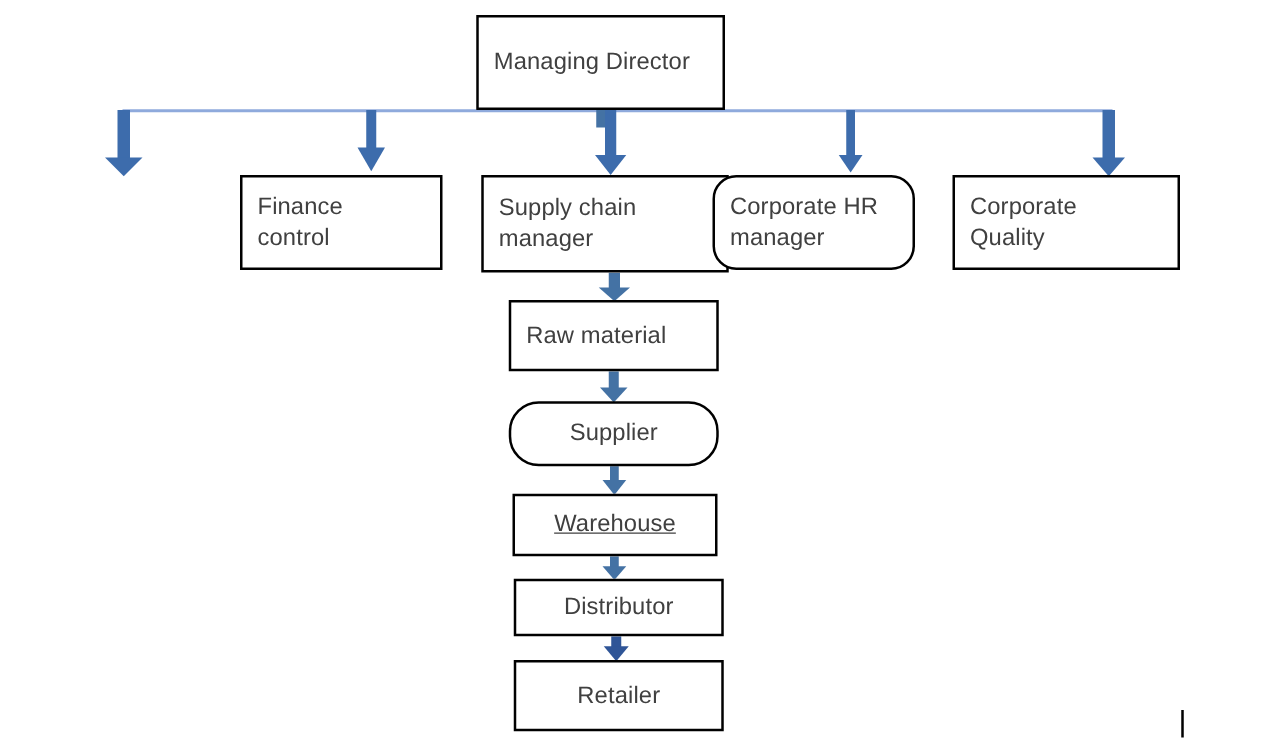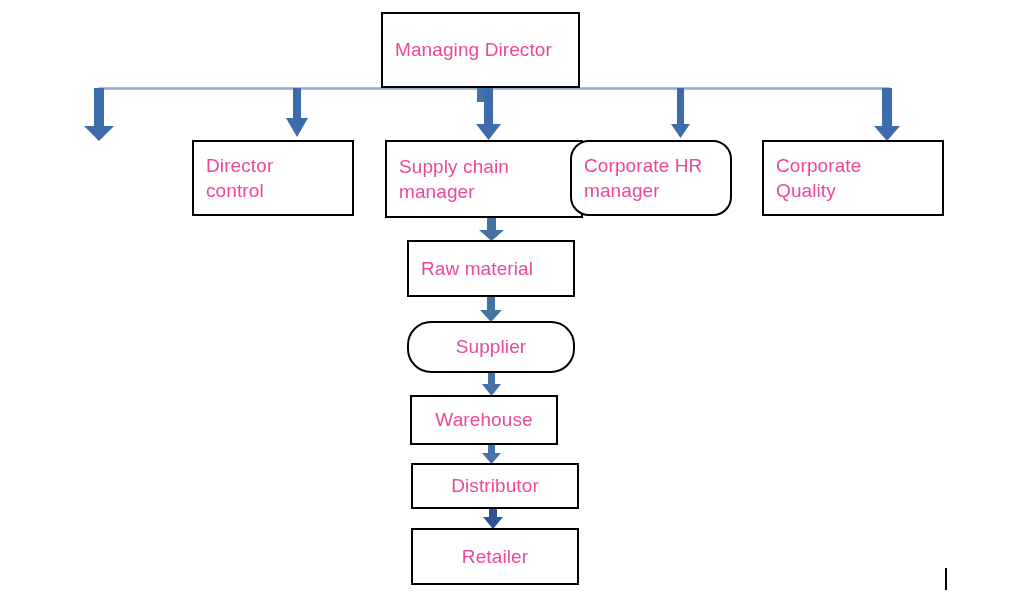--- a/index.html
+++ b/index.html
@@ -23,21 +23,21 @@
     height: 602px;
   }
   .node {
     position: absolute;
     box-sizing: border-box;
     border: 2px solid #000000;
     background: #ffffff;
     display: flex;
     flex-direction: column;
     justify-content: center;
-    color: #ec4899;
+    color: #404040;
     font-size: 19px;
     line-height: 1.32;
     letter-spacing: 0.1px;
     z-index: 3;
   }
   .node .txt {
     display: block;
     white-space: pre-line;
     padding: 0 12px;
   }
@@ -121,21 +121,21 @@
       <polygon points="483,517 503,517 493,529" fill="#2f5597"></polygon>
     </g>
   </svg>
 
   <div class="node align-left" style="left:381px; top:12px; width:199px; height:76px;">
     <span class="txt">Managing Director</span>
   </div>
 
 
   <div class="node align-left" style="left:192px; top:140px; width:162px; height:76px;">
-    <span class="txt">Director
+    <span class="txt">Finance
 control</span>
   </div>
 
   <div class="node align-left" style="left:385px; top:140px; width:198px; height:78px;">
     <span class="txt">Supply chain
 manager</span>
   </div>
 
   <div class="node align-left" style="left:570px; top:140px; width:162px; height:76px;border-radius:19px;">
     <span class="txt">Corporate HR
@@ -148,21 +148,21 @@
   </div>
 
   <div class="node align-left" style="left:407px; top:240px; width:168px; height:57px;">
     <span class="txt">Raw material</span>
   </div>
 
   <div class="node align-center" style="left:407px; top:321px; width:168px; height:52px;border-radius:24px;">
     <span class="txt">Supplier</span>
   </div>
 
-  <div class="node align-center" style="left:410px; top:395px; width:148px; height:50px;">
+  <div class="node align-center" style="left:410px; top:395px; width:164px; height:50px;text-decoration:underline;">
     <span class="txt">Warehouse</span>
   </div>
 
   <div class="node align-center" style="left:411px; top:463px; width:168px; height:46px;">
     <span class="txt">Distributor</span>
   </div>
 
   <div class="node align-center" style="left:411px; top:528px; width:168px; height:57px;">
     <span class="txt">Retailer</span>
   </div>

